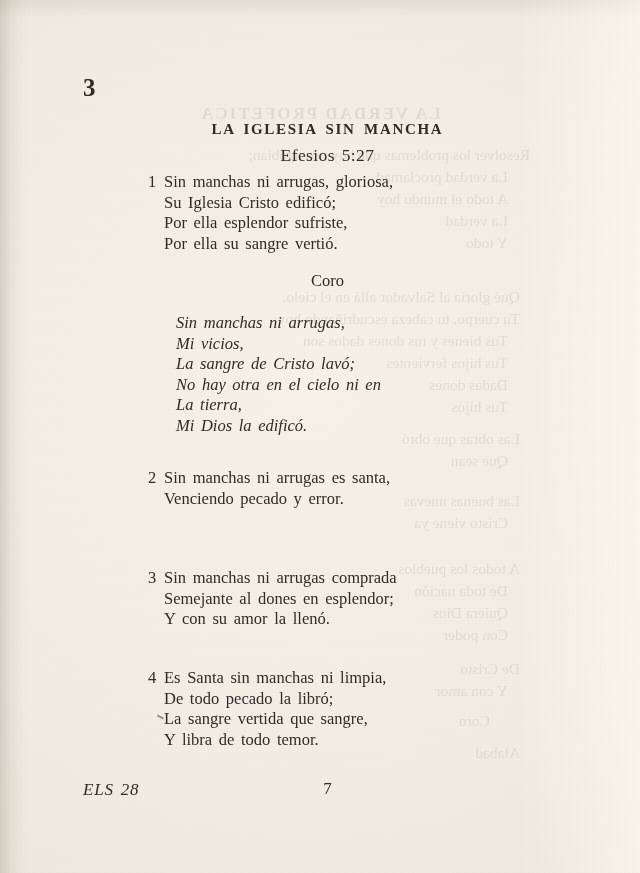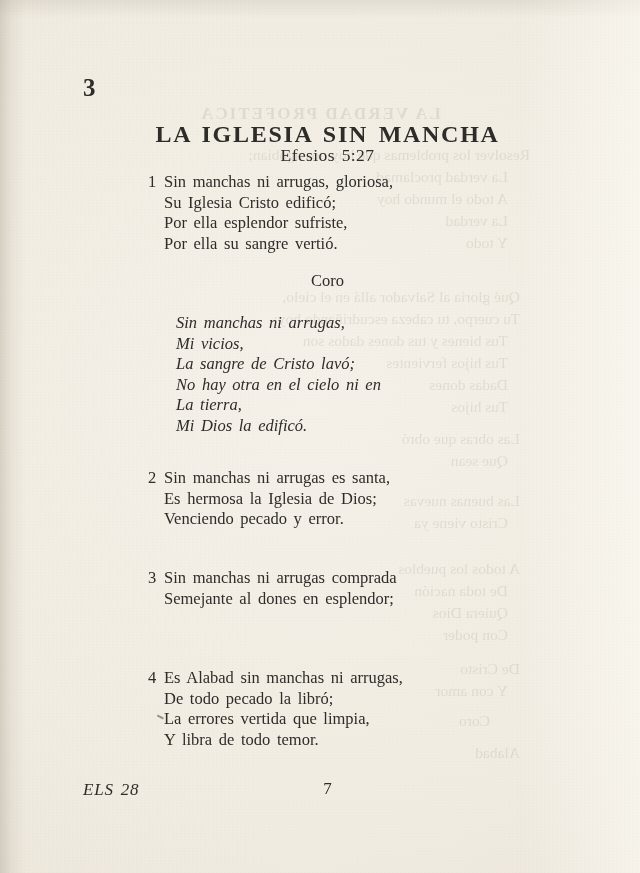--- a/index.html
+++ b/index.html
@@ -86,21 +86,21 @@
     font-size: 25px;
     font-weight: bold;
     letter-spacing: 0.5px;
   }
   #title {
     position: absolute;
     left: 100px;
     top: 121px;
     width: 455px;
     text-align: center;
-    font-size: 24px;
+    font-size: 15px;
     font-weight: bold;
     letter-spacing: 1.7px;
     word-spacing: 3px;
   }
   #scripture {
     position: absolute;
     left: 100px;
     top: 145px;
     width: 455px;
     text-align: center;
@@ -239,39 +239,39 @@
       <div class="line">La sangre de Cristo lavó;</div>
       <div class="line">No hay otra en el cielo ni en</div>
       <div class="line">La  tierra,</div>
       <div class="line">Mi Dios la edificó.</div>
     </div>
 
     <div class="stanza" style="top:468px;">
       <div class="stanza-num">2</div>
       <div class="lines">
         <div class="line">Sin manchas ni arrugas es santa,</div>
-        <div class="line">Es hermosa la Iglesia de Dios;</div>
         <div class="line">Venciendo pecado y error.</div>
       </div>
     </div>
 
     <div class="stanza" style="top:568px;">
       <div class="stanza-num">3</div>
       <div class="lines">
         <div class="line">Sin manchas ni arrugas comprada</div>
         <div class="line">Semejante al dones en esplendor;</div>
+        <div class="line">Y con su amor la llenó.</div>
       </div>
     </div>
 
     <div class="stanza" style="top:668px;">
       <div class="stanza-num">4</div>
       <div class="lines">
-        <div class="line">Es Alabad sin manchas ni arrugas,</div>
+        <div class="line">Es Santa sin manchas ni limpia,</div>
         <div class="line">De todo pecado la libró;</div>
-        <div class="line">La errores vertida que limpia,</div>
+        <div class="line">La sangre vertida que sangre,</div>
         <div class="line">Y libra de todo temor.</div>
       </div>
     </div>
 
     <div id="stray-mark"></div>
 
     <div id="footer-left">ELS 28</div>
     <div id="footer-page">7</div>
 
   </div>

